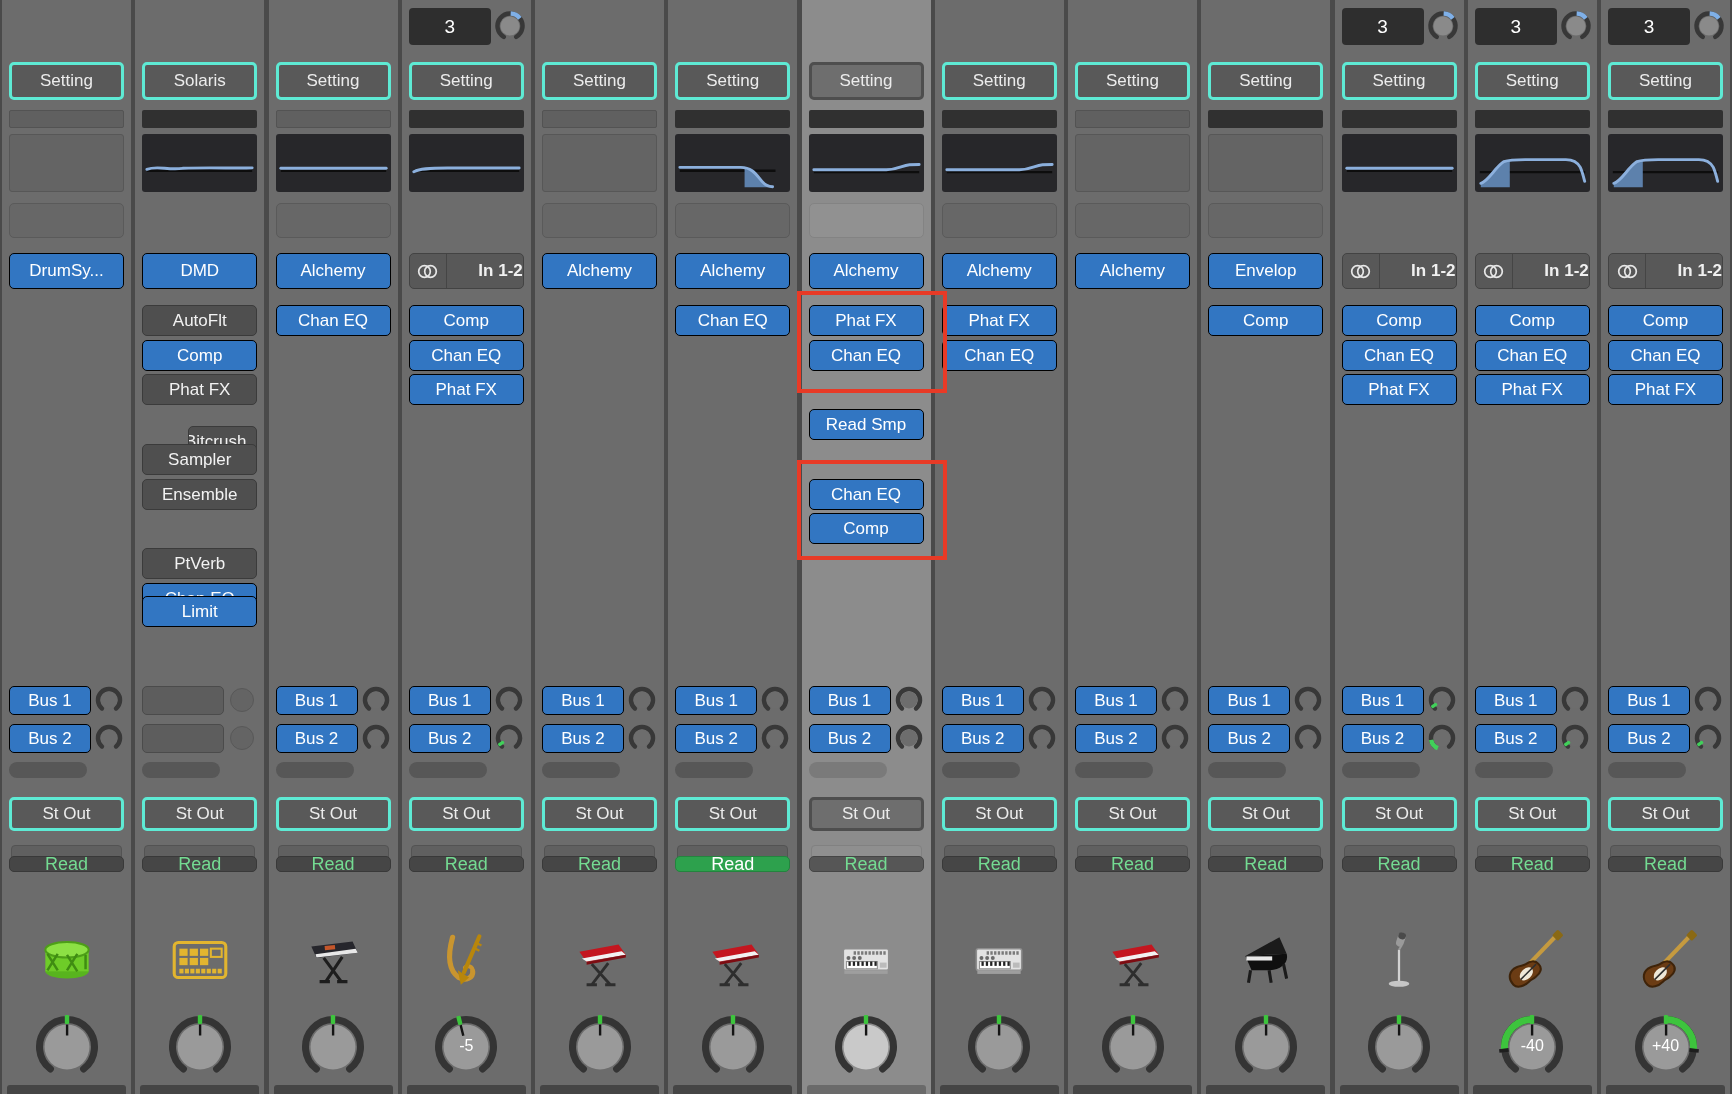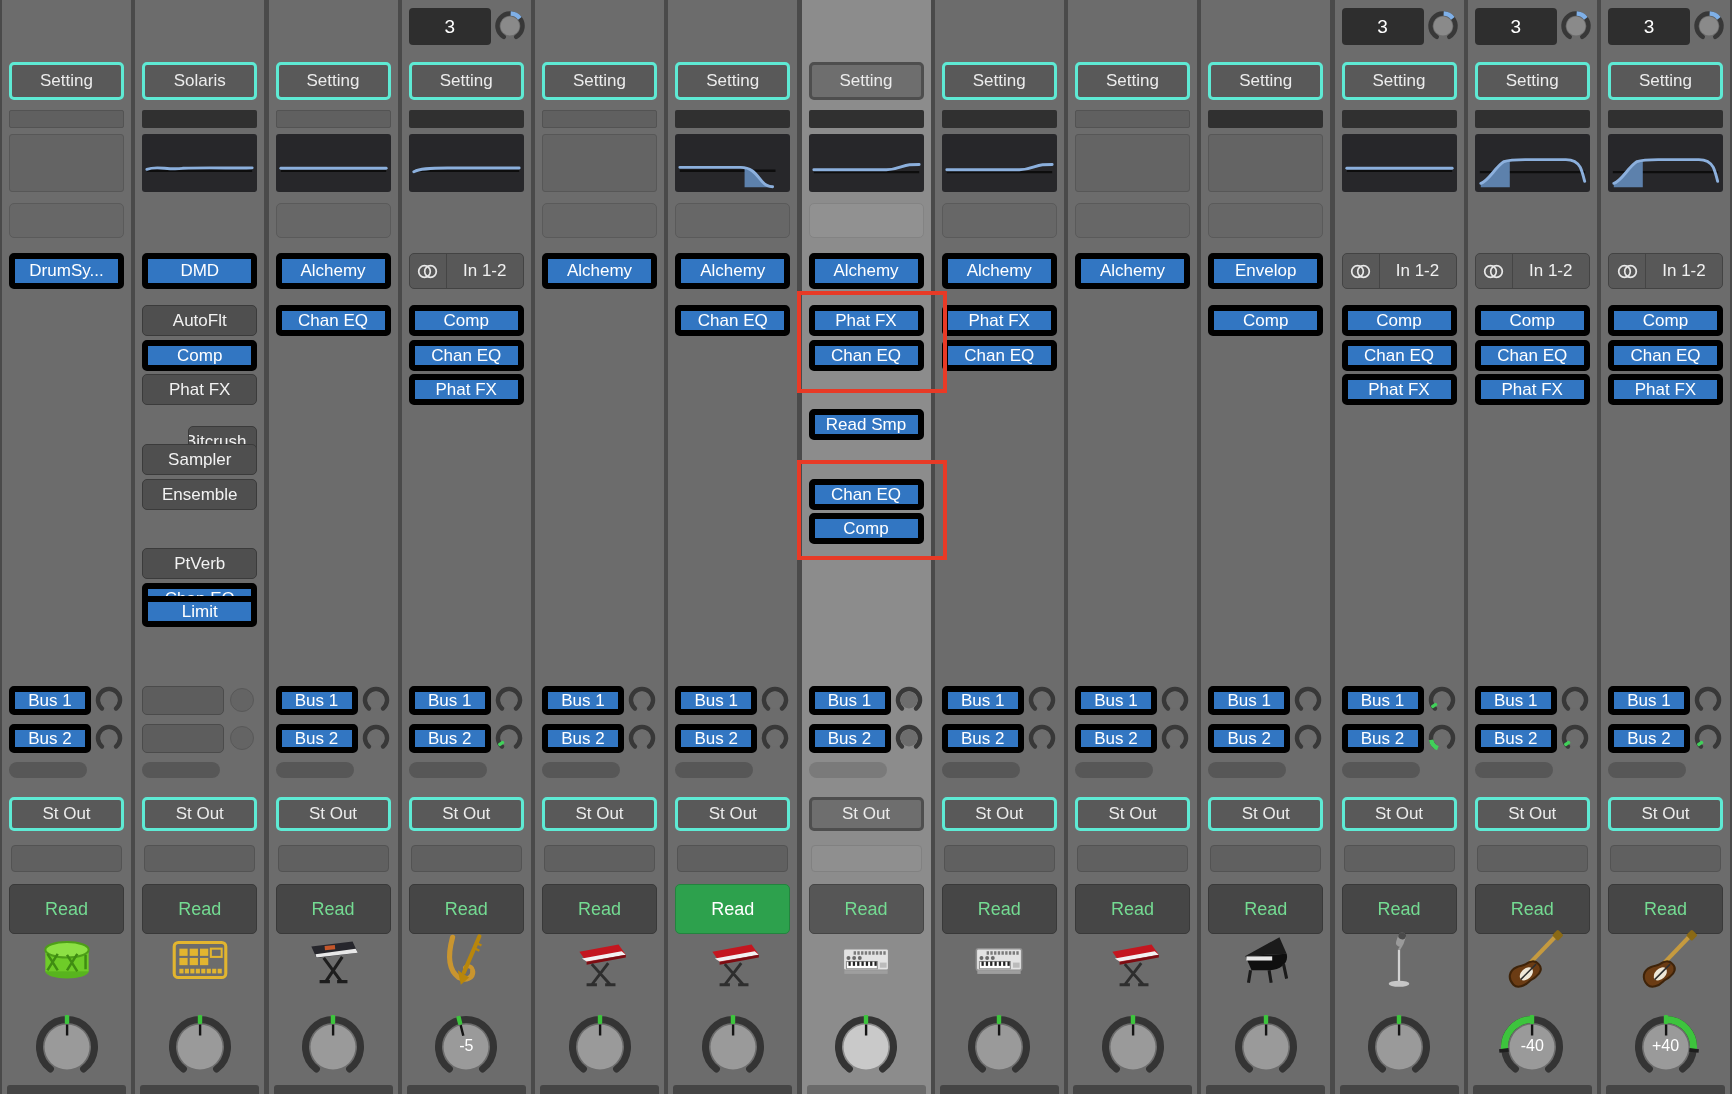--- a/index.html
+++ b/index.html
@@ -5,51 +5,51 @@
   html,body{margin:0;padding:0;background:#4a4a4a;}
   #mixer{position:relative;width:1732px;height:1094px;background:#4a4a4a;overflow:hidden;
          font-family:"Liberation Sans",sans-serif;-webkit-font-smoothing:antialiased;}
   .strip{position:absolute;top:0;height:1094px;width:129px;background:#6c6c6c;}
   .strip.selected{background:#8c8c8c;}
   .row{position:absolute;left:7px;right:7px;display:flex;align-items:center;justify-content:center;box-sizing:border-box;}
   .btn{border-radius:5px;font-size:17px;display:flex;align-items:center;justify-content:center;
        box-sizing:border-box;width:100%;height:100%;white-space:nowrap;overflow:hidden;}
   .btn-gray{background:#595959;border:3px solid #5eead4;color:#ececec;}
   .selected .btn-gray{background:#6e6e6e;border-color:#4e4e4e;}
-  .btn-blue{background:#3276c2;border:6px solid #000000;color:#ffffff;}
+  .btn-blue{background:#3276c2;border:1px solid #000000;color:#ffffff;}
   .btn-plugingray{background:#4f4f4f;border:1px solid #3b3b3b;color:#f2f2f2;}
   .numbox{position:absolute;left:7px;top:8px;width:82px;height:37px;background:#2e2e2e;border-radius:4px;
           color:#ffffff;font-size:19px;display:flex;align-items:center;justify-content:center;}
   .numknob{position:absolute;left:91px;top:9px;width:34px;height:34px;}
   .setting{top:62px;height:38px;}
   .thinbar{position:absolute;left:7px;right:7px;top:110px;height:18px;border-radius:2px;box-sizing:border-box;}
   .thinbar.dark{background:#303030;}
   .thinbar.light{background:#606060;border:1px solid #535353;}
   .eq{position:absolute;left:7px;right:7px;top:134px;height:58px;border-radius:3px;background:#27272a;overflow:hidden;}
   .eq.empty{background:#646464;border:1px solid #575757;box-sizing:border-box;}
   .midislot{position:absolute;left:7px;right:7px;top:203px;height:35px;background:#676767;border:1px solid #5a5a5a;
             border-radius:5px;box-sizing:border-box;}
   .selected .midislot{background:#919191;border-color:#838383;}
   .input{top:253px;height:36px;}
   .audioin{width:100%;height:100%;background:#585858;border:1px solid #434343;border-radius:5px;
            display:flex;align-items:center;color:#f0f0f0;font-size:17px;box-sizing:border-box;}
   .audioin .ic{width:36px;display:flex;justify-content:center;align-items:center;border-right:1px solid #454545;height:100%;}
-  .audioin .lbl{flex:1;text-align:center;}
+  .audioin .lbl{flex:1;text-align:right;font-weight:bold;}
   .plug{height:31px;}
   .sendbtn{position:absolute;left:7px;width:82px;height:29px;}
   .sendslot{position:absolute;left:7px;width:82px;height:29px;background:#5d5d5d;border:1px solid #4b4b4b;
             border-radius:5px;box-sizing:border-box;}
   .sendknob{position:absolute;left:92px;width:30px;height:30px;}
   .pill{position:absolute;left:7px;top:762px;width:78px;height:16px;background:#575757;border-radius:8px;}
   .selected .pill{background:#7a7a7a;}
   .stout{top:797px;height:34px;}
   .autoslot{position:absolute;left:9px;right:9px;top:845px;height:27px;background:#606060;border:1px solid #535353;
             border-radius:4px;box-sizing:border-box;}
   .selected .autoslot{background:#8f8f8f;border-color:#818181;}
-  .readrow{top:884px;height:50px;}
+  .readrow{top:856px;height:16px;}
   .btn-read{background:#464646;border:1px solid #393939;color:#74db92;font-size:18px;}
   .selected .btn-read{background:#565656;border-color:#454545;}
   .btn-read.active{background:#2da14d;border-color:#23843e;color:#ffffff;}
   .iconrow{position:absolute;left:0;right:0;top:924px;height:76px;display:flex;align-items:center;justify-content:center;}
   .panknob{position:absolute;left:50%;top:1012px;margin-left:-35px;width:70px;height:70px;}
   .panval{position:absolute;left:0;width:100%;text-align:center;top:25px;color:#ffffff;font-size:16px;}
   .bottombar{position:absolute;left:5px;right:5px;top:1085px;height:9px;background:#454545;border-radius:3px 3px 0 0;}
   .selected .bottombar{background:#6a6a6a;}
   .annot{position:absolute;border:4px solid #e83a26;box-sizing:border-box;pointer-events:none;z-index:50;}
 </style>

